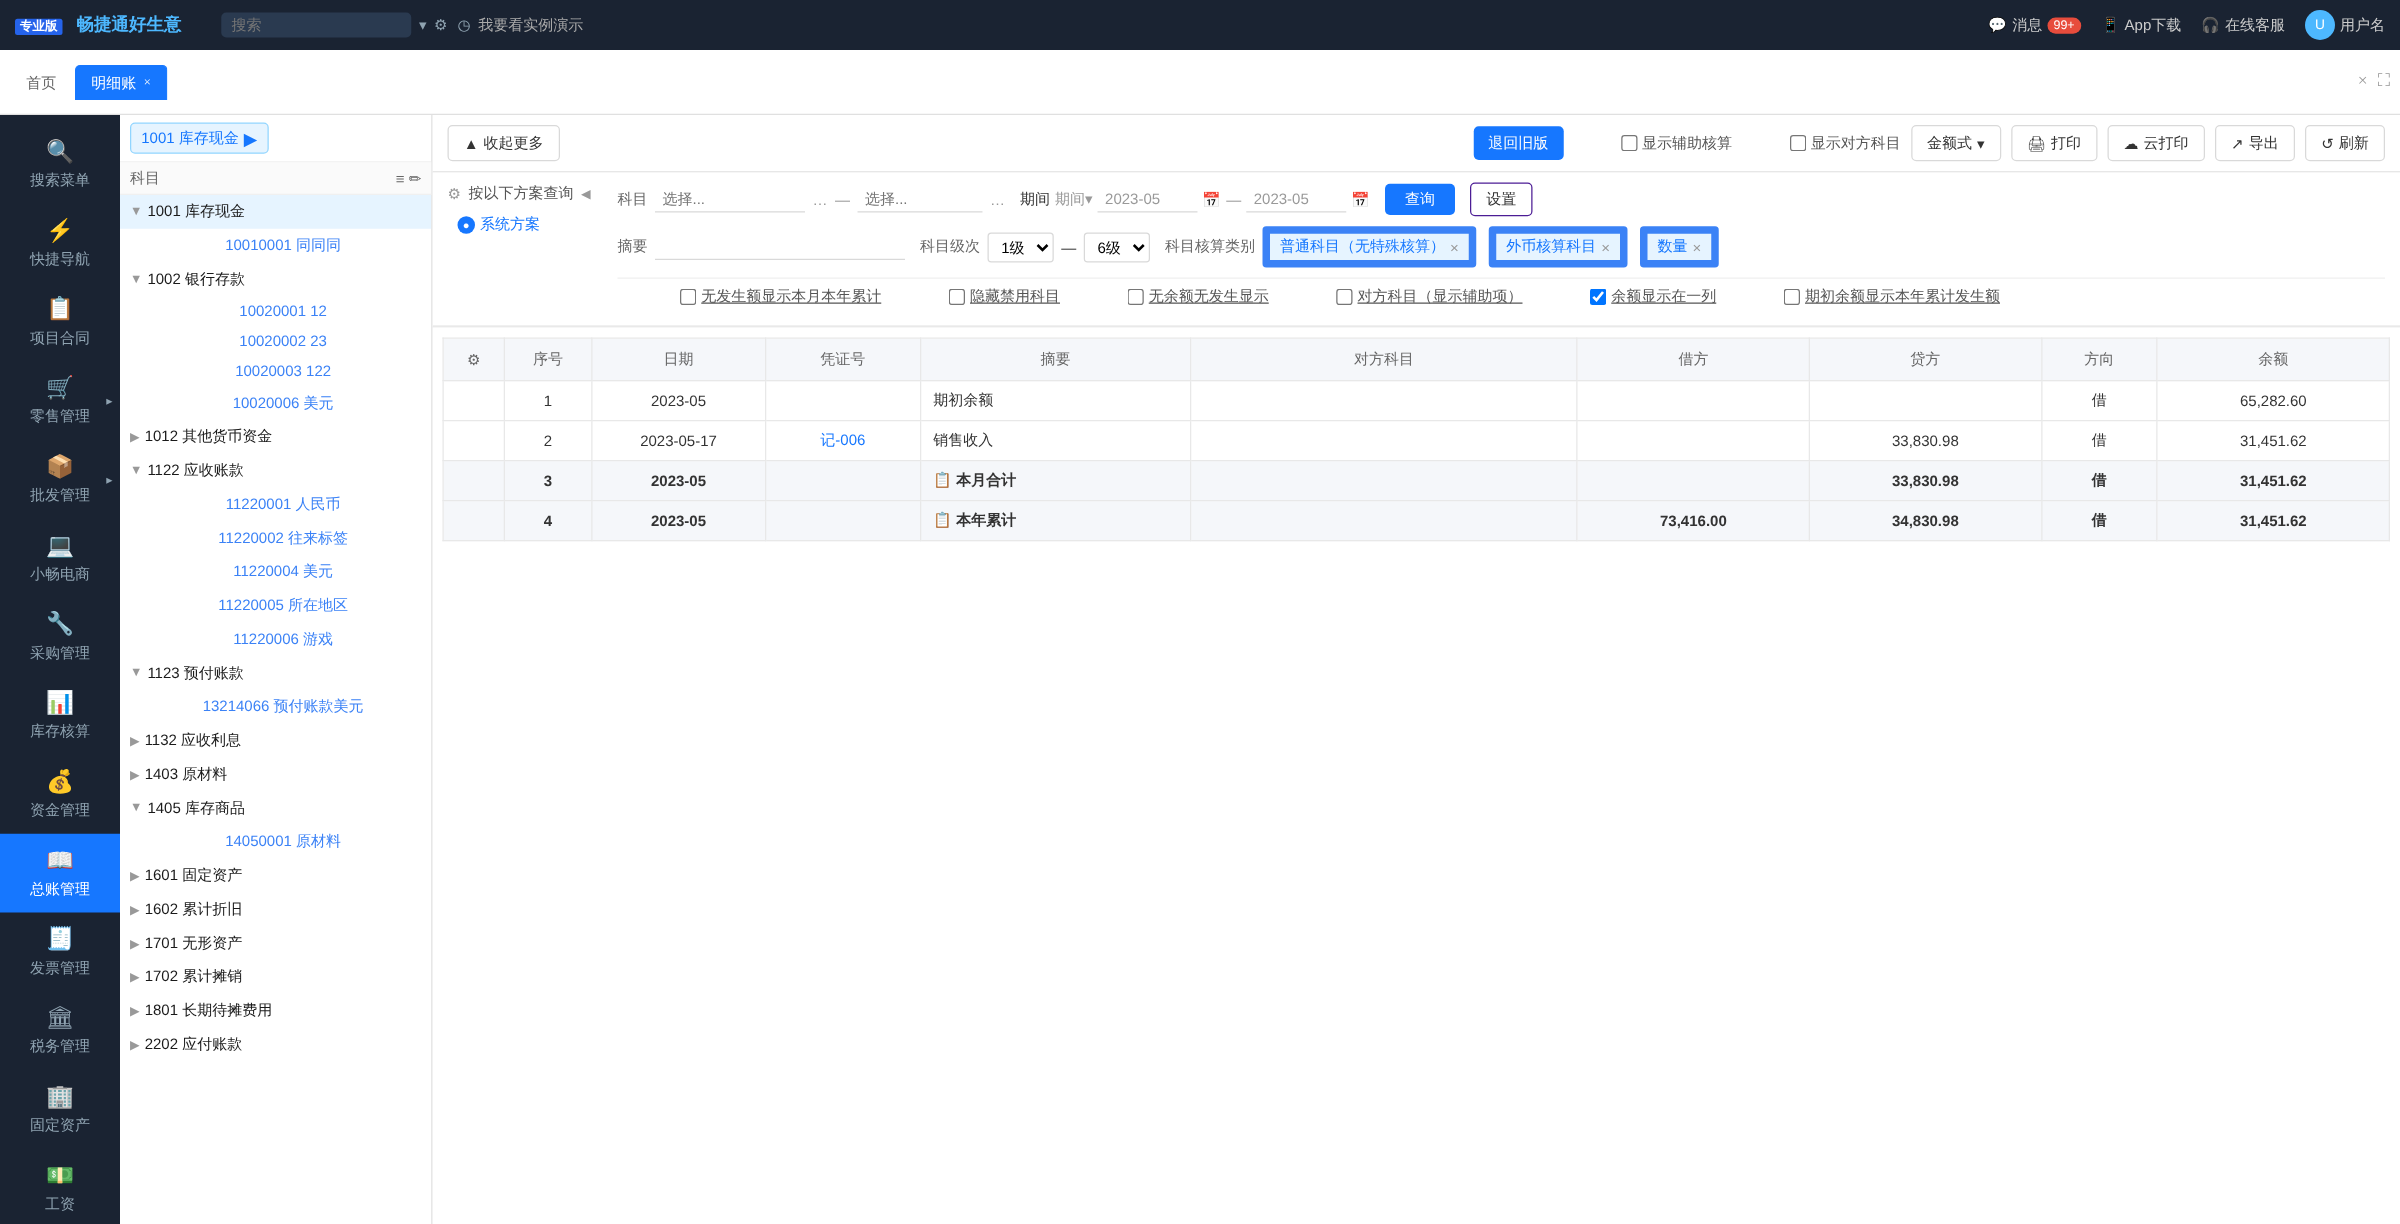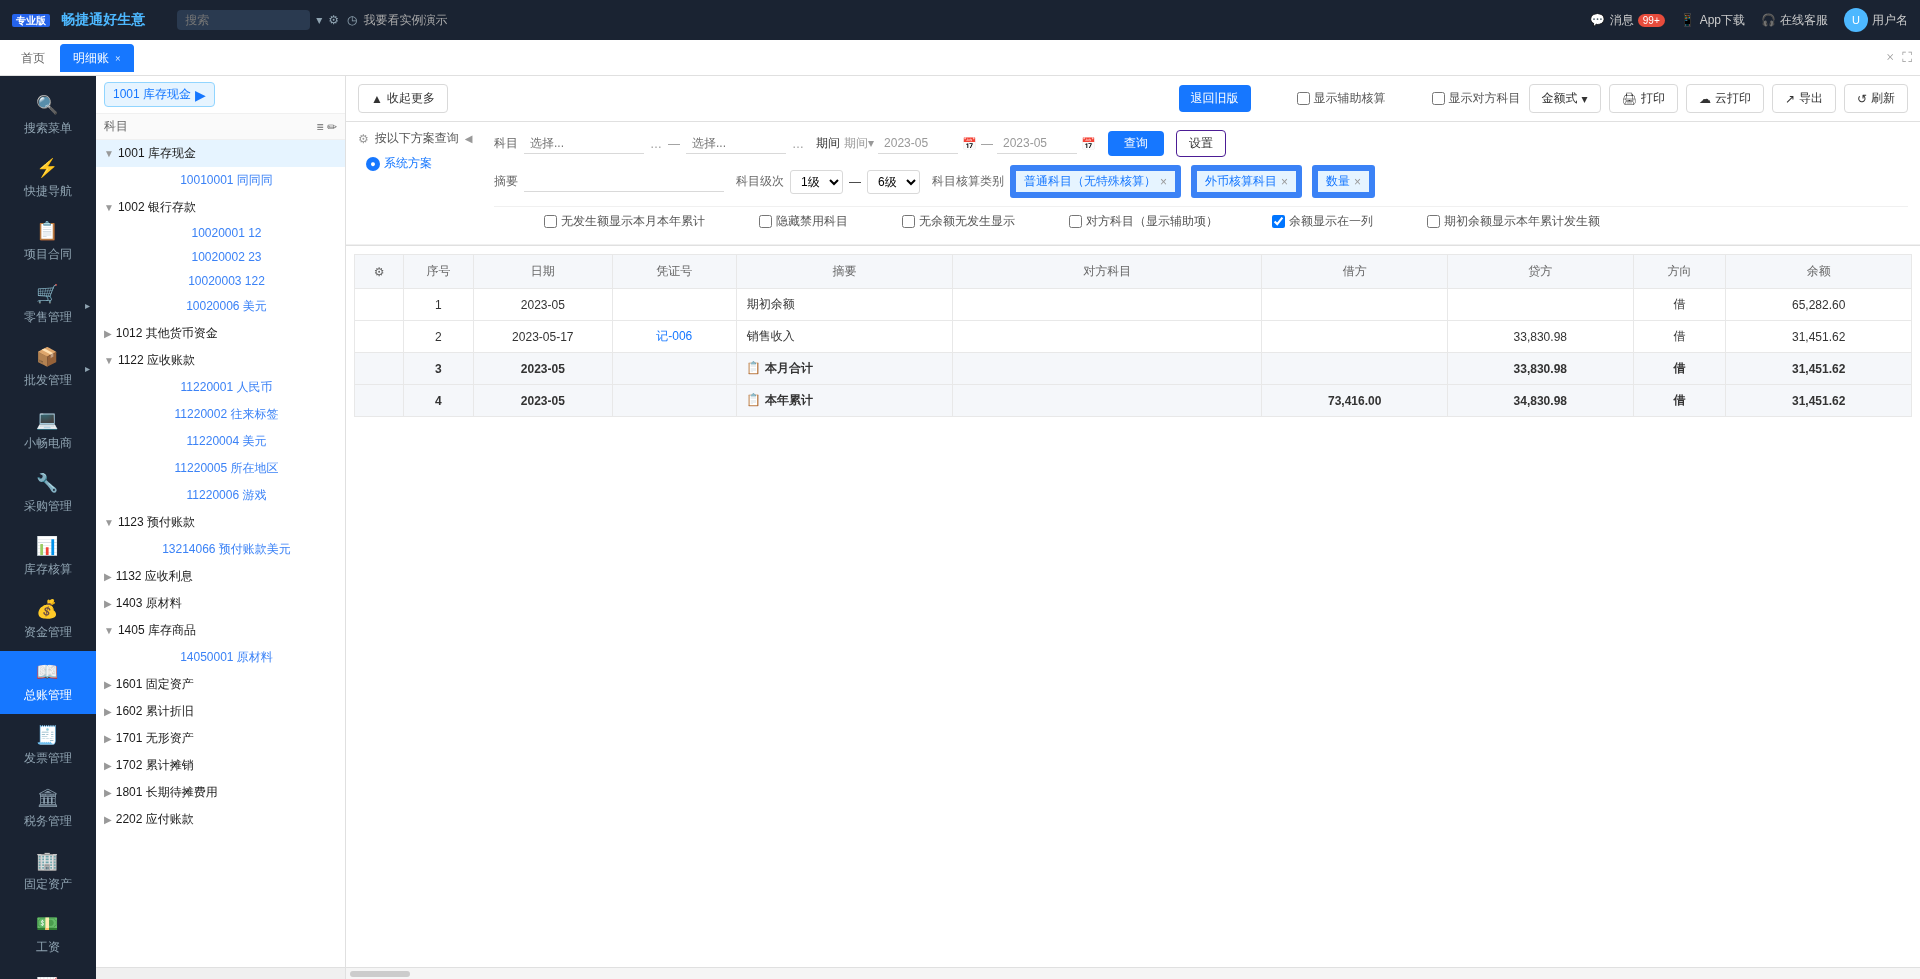--- a/index.html
+++ b/index.html
@@ -18,21 +18,21 @@
     .top-bar-left { display: flex; align-items: center; gap: 8px; }
     .top-bar-logo { color: #4db8ff; font-size: 13px; font-weight: bold; }
     .top-bar-logo span { font-size: 10px; background: #2563eb; color: white; padding: 1px 4px; border-radius: 2px; }
     .top-bar-middle { display: flex; align-items: center; gap: 6px; color: #aaa; font-size: 12px; }
     .top-bar-right { display: flex; align-items: center; gap: 16px; font-size: 12px; color: #ccc; }
     .top-bar-right .badge { background: #e74c3c; color: white; border-radius: 10px; padding: 1px 5px; font-size: 10px; }
     .top-bar-right .item { display: flex; align-items: center; gap: 4px; cursor: pointer; }
 
     
     .tab-bar {
-      height: 36px;
+      height: 52px;
       background: #fff;
       display: flex;
       align-items: center;
       border-bottom: 1px solid #e0e0e0;
       padding: 0 8px;
       gap: 2px;
       font-family: Liberation Serif, serif;
     }
     .tab-item {
       height: 28px;
@@ -206,21 +206,21 @@
       padding: 2px 8px;
       font-size: 12px;
       display: flex;
       align-items: center;
       gap: 4px;
     }
     .filter-tag .x { cursor: pointer; color: #999; }
     .period-select { display: flex; align-items: center; gap: 4px; font-size: 12px; }
     .period-select .dash { color: #999; }
     .checkbox-row { display: flex; align-items: center; gap: 16px; padding: 6px 12px; border-top: 1px solid #f0f0f0; font-size: 12px; color: #555; flex-wrap: wrap; }
-    .checkbox-row label { display: flex; align-items: center; gap: 4px; cursor: pointer; }
+    .checkbox-row label { display: flex; align-items: center; gap: 4px; cursor: pointer; text-decoration: underline; }
 
     
     .btn-query { background: #1677ff; color: white; border: none; padding: 4px 16px; border-radius: 4px; cursor: pointer; font-size: 12px; }
     .btn-setting { background: white; color: #333; border: 1px solid #4c1d95; padding: 4px 12px; border-radius: 4px; cursor: pointer; font-size: 12px; }
 
     
     .table-area {
       flex: 1;
       overflow-y: auto;
       background: #fff;
@@ -284,21 +284,21 @@
 </head>
 <body>
 
 <div class="top-bar">
   <div class="top-bar-left">
     <div class="top-bar-logo">
       <span>专业版</span>
       &nbsp;<span style="background:none; color:#4db8ff; font-size:14px;">畅捷通好生意</span>
     </div>
     <div style="display:flex;align-items:center;gap:6px;color:#8fa3b1;margin-left:20px;">
-      <input type="text" style="background: rgb(42, 58, 80); border: none; border-radius: 4px; padding: 3px 8px; color: rgb(143, 163, 177); font-size: 12px; width: 133px; outline: none;" placeholder="搜索">
+      <input type="text" style="background: rgb(42, 58, 80); border: none; border-radius: 4px; padding: 3px 8px; color: rgb(143, 163, 177); font-size: 12px; width: 152px; outline: none;" placeholder="搜索">
       <span style="cursor:pointer;">▾</span>
       <span style="cursor:pointer;">⚙</span>
     </div>
     <div class="top-bar-middle">
       <span style="color:#8fa3b1;">◷</span>
       <span>我要看实例演示</span>
     </div>
   </div>
   <div class="top-bar-right">
     <div class="item">

